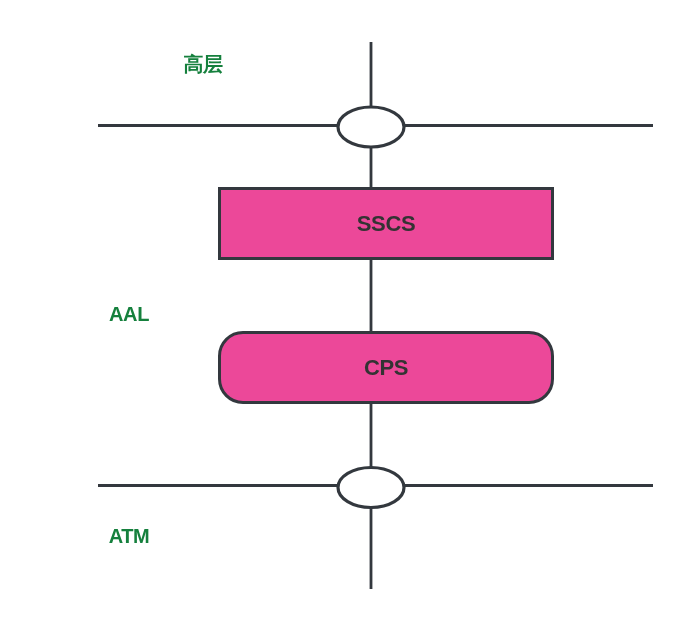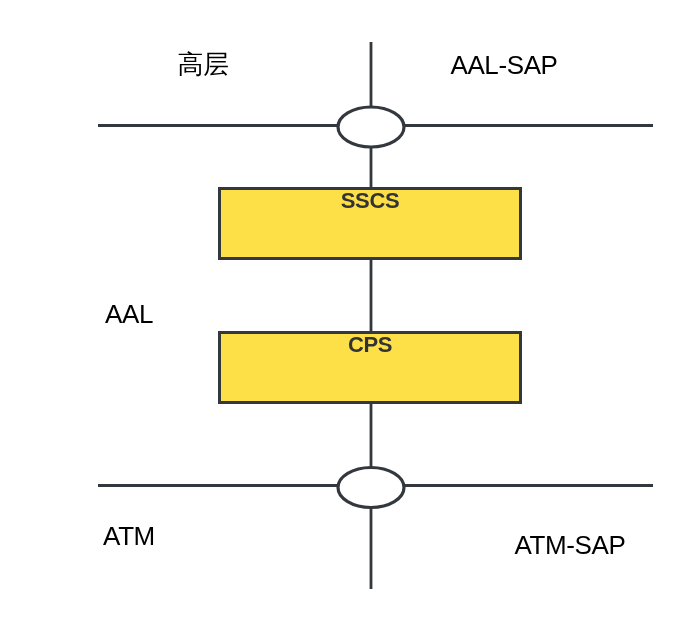--- a/index.html
+++ b/index.html
@@ -18,48 +18,48 @@
   #shape-layer {
     position: absolute;
     left: 0;
     top: 0;
     width: 697px;
     height: 627px;
   }
   .free-label {
     position: absolute;
     transform: translate(-50%, -50%);
-    font-size: 26px;
-    font-weight: 400;
+    font-size: 20px;
+    font-weight: 700;
     letter-spacing: -0.4px;
-    color: #000000;
+    color: #15803d;
     white-space: nowrap;
     line-height: 1;
   }
   .layer-box {
     position: absolute;
     left: 218px;
-    width: 304px;
+    width: 336px;
     height: 73px;
     box-sizing: border-box;
-    background: #fde047;
+    background: #ec4899;
     border: 3px solid #33383e;
     display: flex;
-    align-items: flex-start;
+    align-items: center;
     justify-content: center;
   }
   .layer-box .box-label {
     font-size: 22px;
     font-weight: 700;
     letter-spacing: -0.4px;
     color: #333333;
     line-height: 1;
   }
   #sscs-box { top: 187px; }
-  #cps-box  { top: 331px; }
+  #cps-box  { top: 331px; border-radius: 25px; }
 
   #upper-layer-label { left: 203px; top: 64px; }
   #aal-sap-label     { left: 504px; top: 65px; }
   #aal-label         { left: 129px; top: 286px; margin-top: 28px; }
   #atm-label         { left: 129px; top: 536px; }
   #atm-sap-label     { left: 570px; top: 545px; }
 </style>
 </head>
 <body>
 
@@ -81,21 +81,19 @@
   <div class="layer-box" id="sscs-box">
     <span class="box-label">SSCS</span>
   </div>
 
   <div class="layer-box" id="cps-box">
     <span class="box-label">CPS</span>
   </div>
 
   <div class="free-label" id="upper-layer-label">高层</div>
 
-  <div class="free-label" id="aal-sap-label">AAL-SAP</div>
 
   <div class="free-label" id="aal-label">AAL</div>
 
   <div class="free-label" id="atm-label">ATM</div>
 
-  <div class="free-label" id="atm-sap-label">ATM-SAP</div>
 
 </div>
 
 </body></html>

